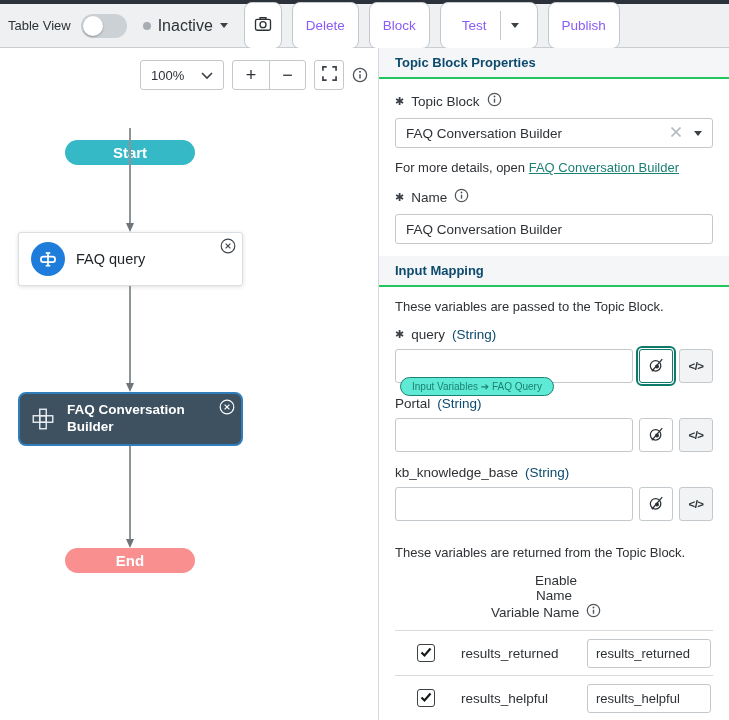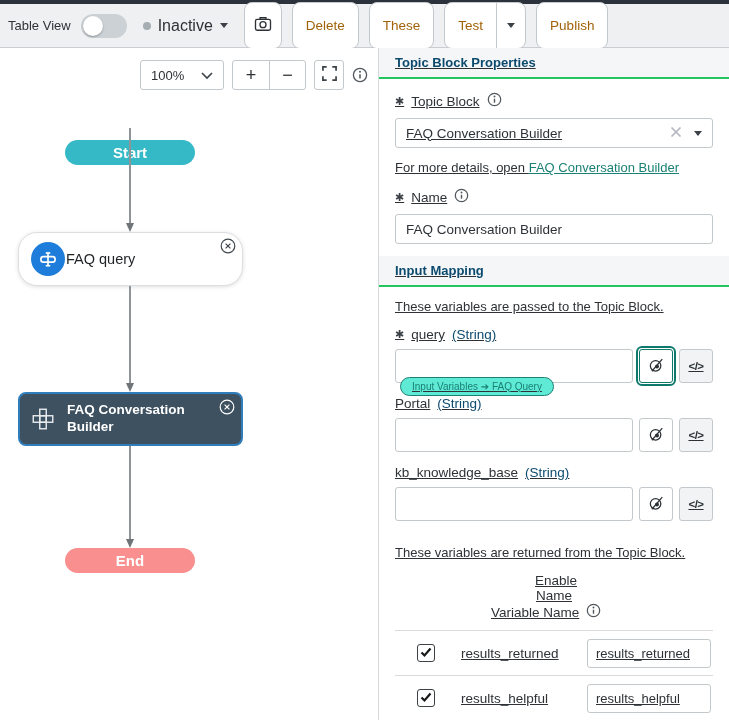--- a/index.html
+++ b/index.html
@@ -11,27 +11,27 @@
              display:flex; align-items:center; justify-content:flex-start; gap:10px; padding:0 8px; }
   .tb-label { font-size:13px; color:#2e3236; }
   .toggle { width:46px; height:24px; border-radius:12px; background:#cbd1d5; position:relative; cursor:pointer; }
   .toggle .knob { position:absolute; left:2px; top:2px; width:20px; height:20px; border-radius:50%;
                   background:#fff; box-shadow:0 1px 2px rgba(0,0,0,.3); }
   .status { display:flex; align-items:center; gap:7px; margin:0 6px; cursor:pointer; }
   .dot { width:8px; height:8px; border-radius:50%; background:#a6adb3; }
   .caret-down { width:0; height:0; border-left:4.5px solid transparent; border-right:4.5px solid transparent;
                 border-top:5.5px solid #3a4147; }
   .btn { background:#fff; border:1px solid #c3c8cc; border-radius:8px; height:47px; padding:0 13px;
-         font-size:13.5px; color:#a16207; display:flex; align-items:center; cursor:pointer; font-family:inherit; }
+         font-size:13.5px; color:#8b5cf6; display:flex; align-items:center; cursor:pointer; font-family:inherit; }
   .btn.icon-only { padding:0 8px; }
-  .btn.split { padding:0; }
+  .btn.split { padding:8px; }
   .split .part { padding:0 13px; height:100%; display:flex; align-items:center; }
   .split .part.caret-part { border-left:1px solid #c3c8cc; padding:0 10px; }
 
-  .main { display:flex; height:672px;text-decoration:underline; }
+  .main { display:flex; height:672px; }
 
   
   .canvas { position:relative; width:379px; background:#fff; border-right:1px solid #d5d9dc; }
   .canvas-controls { position:absolute; top:12px; right:10px; display:flex; align-items:center; gap:8px; }
   .zoom-select { width:84px; height:30px; border:1px solid #c3c8cc; border-radius:3px; background:#fff;
                  display:flex; align-items:center; justify-content:space-between; padding:0 10px;
                  font-size:13px; cursor:pointer; }
   .zoom-group { display:flex; border:1px solid #c3c8cc; border-radius:3px; background:#fff; height:30px; }
   .zg-btn { width:36px; display:flex; align-items:center; justify-content:center; cursor:pointer; }
   .zg-btn + .zg-btn { border-left:1px solid #c3c8cc; }
@@ -46,22 +46,22 @@
 
   .flow-arrow { position:absolute; left:129px; width:2px; background:#8f9499; }
   .flow-arrow::after { content:""; position:absolute; bottom:-9px; left:-3.5px;
                        border-left:4.5px solid transparent; border-right:4.5px solid transparent;
                        border-top:9px solid #6e7478; }
   .a1 { top:80px;  height:95px; }
   .a2 { top:238px; height:97px; }
   .a3 { top:398px; height:93px; }
 
   .flow-card { position:absolute; left:18px; top:184px; width:225px; height:54px; background:#fff;
-               border:1px solid #dcdfe2; border-radius:19px; box-shadow:0 1px 4px rgba(0,0,0,.13);
-               display:flex; align-items:center; gap:1px; padding:0 12px; cursor:pointer; }
+               border:1px solid #dcdfe2; border-radius:3px; box-shadow:0 1px 4px rgba(0,0,0,.13);
+               display:flex; align-items:center; gap:11px; padding:0 12px; cursor:pointer; }
   .flow-card .title { font-size:14.5px; color:#1f2326; }
   .node-close { position:absolute; top:5px; right:6px; cursor:pointer; line-height:0; }
 
   .dark-node { position:absolute; left:18px; top:344px; width:225px; height:54px; background:#3e5160;
                border:2px solid #2f7dbb; border-radius:8px; display:flex; align-items:center; gap:11px;
                padding:0 10px; cursor:pointer; }
   .dark-node .title { color:#fff; font-weight:600; font-size:13.5px; line-height:1.25; width:150px; }
 
   .blue-circle { width:34px; height:34px; border-radius:50%; background:#1e7dda; flex:none;
                  display:flex; align-items:center; justify-content:center; }
@@ -125,21 +125,21 @@
     <span>
       <svg width="20" height="20" viewBox="0 0 24 24" fill="none" stroke="#2b3135" stroke-width="1.6">
         <rect x="3" y="6.5" width="18" height="13" rx="2"></rect>
         <path d="M8.5 6.5V4.5h7v2"></path>
         <circle cx="12" cy="12.8" r="3.6"></circle>
       </svg>
     </span>
   </button>
 
   <button class="btn">Delete</button>
-  <button class="btn">These</button>
+  <button class="btn">Block</button>
 
   <div class="btn split">
     <span class="part">Test</span>
     <span class="part caret-part">
       <span class="caret-down"></span>
     </span>
   </div>
 
   <button class="btn">Publish</button>
 </div>

